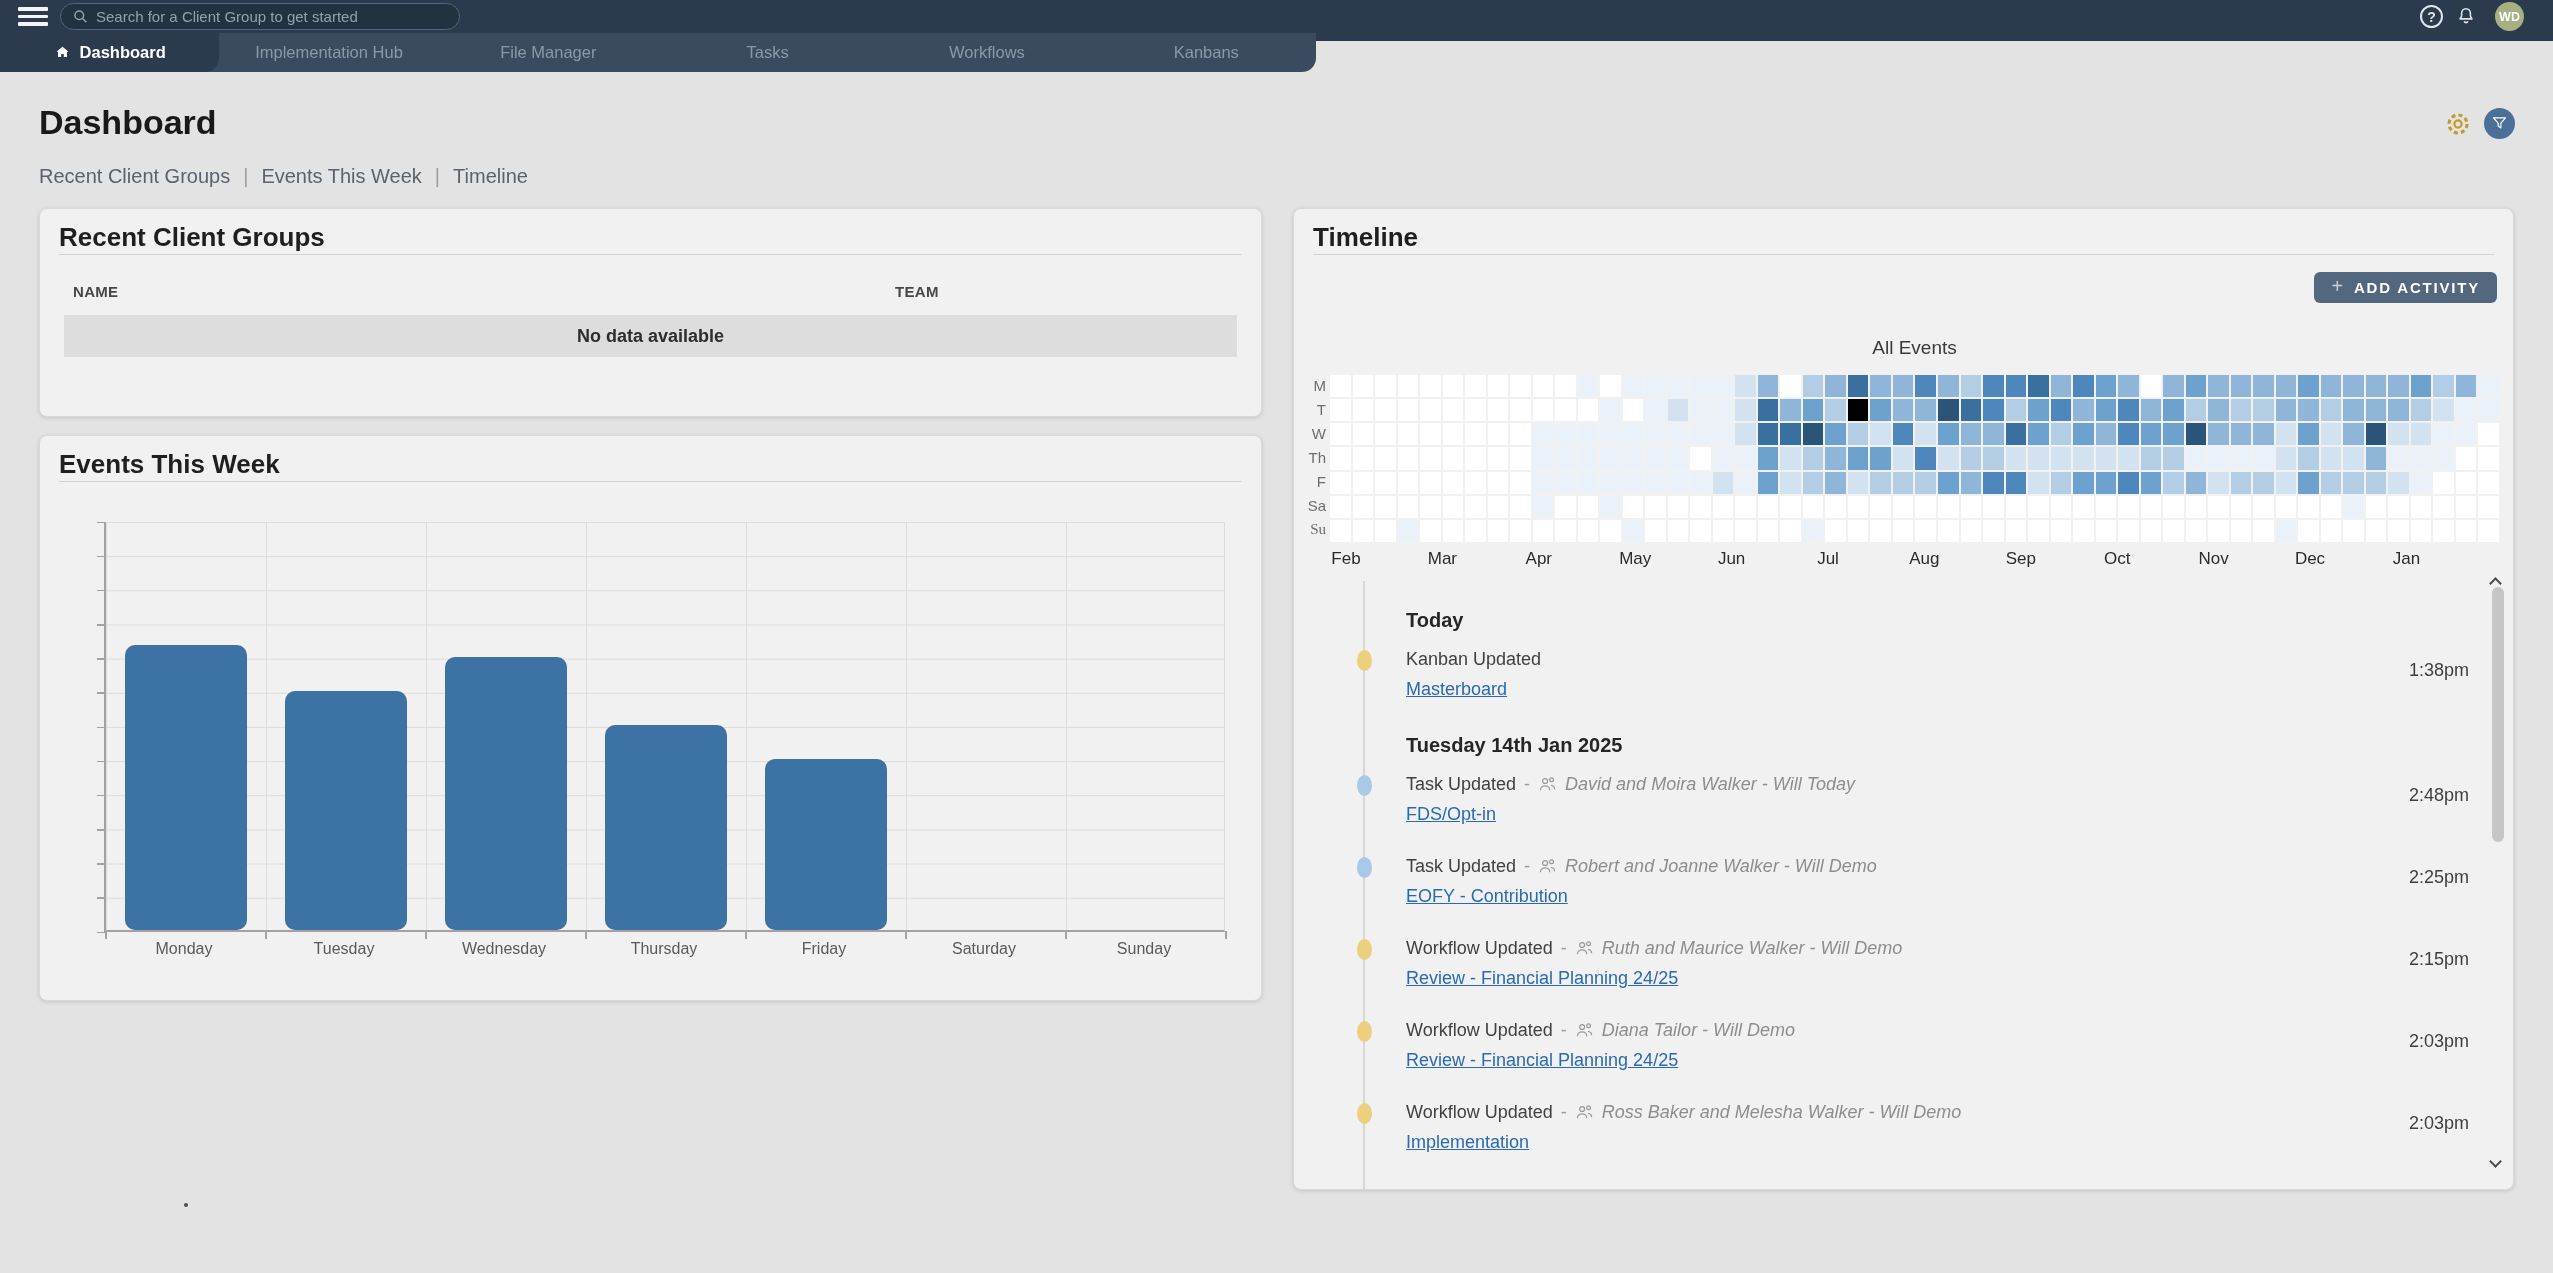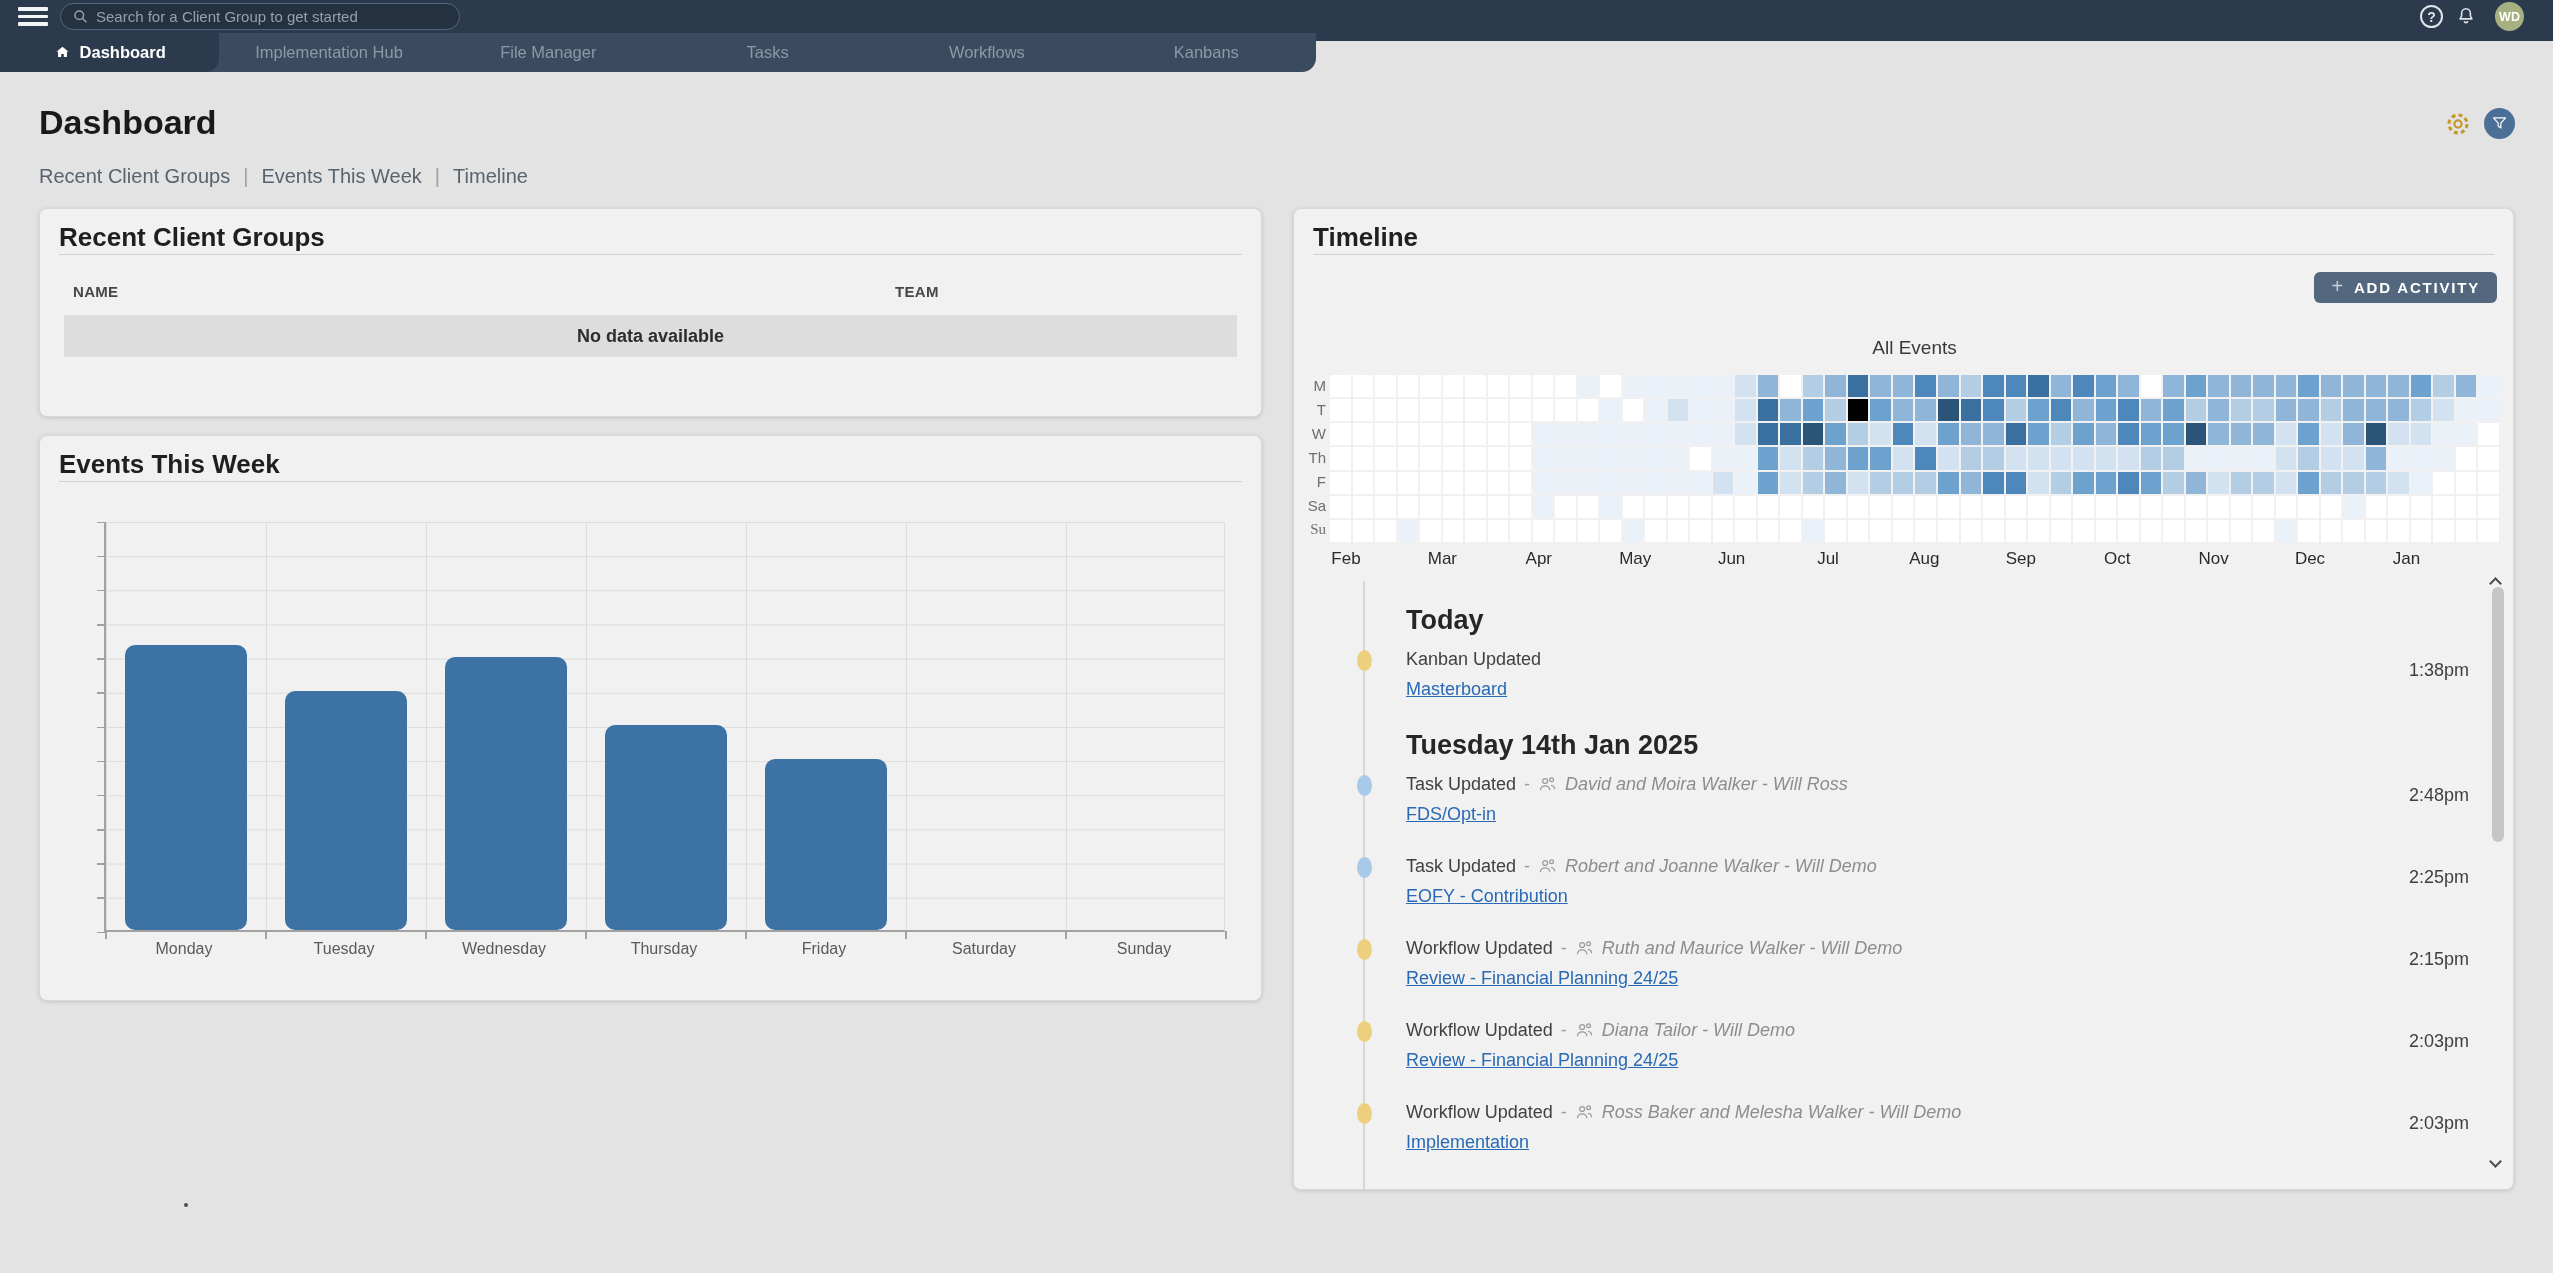--- a/index.html
+++ b/index.html
@@ -74,21 +74,21 @@
   .add-btn .plus { font-size:20px; font-weight:normal; color:#c9d0d8; margin-top:-2px; }
   .hm-title { position:absolute; left:36px; top:128px; width:1169px; text-align:center; font-size:19px; color:#3a3a3a; }
   .hm-grid { position:absolute; left:36px; top:166px; width:1169px; height:167px;
     display:grid; grid-template-columns:repeat(52,1fr); grid-template-rows:repeat(7,1fr); gap:2px; }
   .hm-cell { width:100%; height:100%; cursor:pointer; }
   .hm-rowlab { position:absolute; left:6px; width:26px; text-align:right; font-size:15px; color:#6e6e6e; }
   .hm-monlab { position:absolute; top:340px; transform:translateX(-50%); font-size:17px; color:#2b2b2b; }
   
   .tl-line { position:absolute; left:69px; top:372px; width:2px; height:608px; background:#d7d7d7; }
   .tl-list { position:absolute; left:70px; top:376px; width:1115px; }
-  .tl-group-h { margin:20px 0 12px 42px; font-size:27px; font-weight:bold; color:#262626; line-height:31px; }
+  .tl-group-h { margin:20px 0 12px 42px; font-size:20px; font-weight:bold; color:#262626; line-height:31px; }
   .tl-item { position:relative; padding:0 0 0 42px; height:60px; margin-bottom:22px; }
   .tl-dot { position:absolute; left:-7.5px; top:2px; width:15px; height:21px; border-radius:50%; }
   .tl-dot.yellow { background:#edd07d; }
   .tl-dot.blue { background:#a9c9e8; }
   .tl-action { font-size:18px; color:#414141; line-height:22px; display:flex; align-items:center; gap:8px; }
   .tl-action .dash { color:#9d9d9d; }
   .tl-client { font-style:italic; color:#8d8d8d; }
   .tl-link { display:inline-block; margin-top:9px; font-size:18px; color:#2a6ab5; text-decoration:underline; cursor:pointer; }
   .tl-time { position:absolute; right:10px; top:12px; font-size:18px; color:#3f3f3f; }
   
@@ -601,21 +601,21 @@
       <div class="tl-group-h">Tuesday 14th Jan 2025</div>
       <div class="tl-item"><div class="tl-dot blue"></div><div class="tl-action">
           <span>Task Updated</span>
           <span class="dash">-</span>
           <svg width="19" height="19" viewBox="0 0 20 20" fill="none" stroke="#9a9a9a" stroke-width="1.3">
             <circle cx="7.5" cy="6.3" r="2.6"></circle>
             <path d="M2.6 16c0-2.8 2.2-4.6 4.9-4.6s4.9 1.8 4.9 4.6"></path>
             <circle cx="14.3" cy="5" r="2"></circle>
             <path d="M13.6 10.9c2.3.3 3.9 2 3.9 4.2"></path>
           </svg>
-          <span class="tl-client">David and Moira Walker - Will Ross</span>
+          <span class="tl-client">David and Moira Walker - Will Today</span>
         </div><span class="tl-link">FDS/Opt-in</span><div class="tl-time">2:48pm</div></div>
       <div class="tl-item"><div class="tl-dot blue"></div><div class="tl-action">
           <span>Task Updated</span>
           <span class="dash">-</span>
           <svg width="19" height="19" viewBox="0 0 20 20" fill="none" stroke="#9a9a9a" stroke-width="1.3">
             <circle cx="7.5" cy="6.3" r="2.6"></circle>
             <path d="M2.6 16c0-2.8 2.2-4.6 4.9-4.6s4.9 1.8 4.9 4.6"></path>
             <circle cx="14.3" cy="5" r="2"></circle>
             <path d="M13.6 10.9c2.3.3 3.9 2 3.9 4.2"></path>
           </svg>

